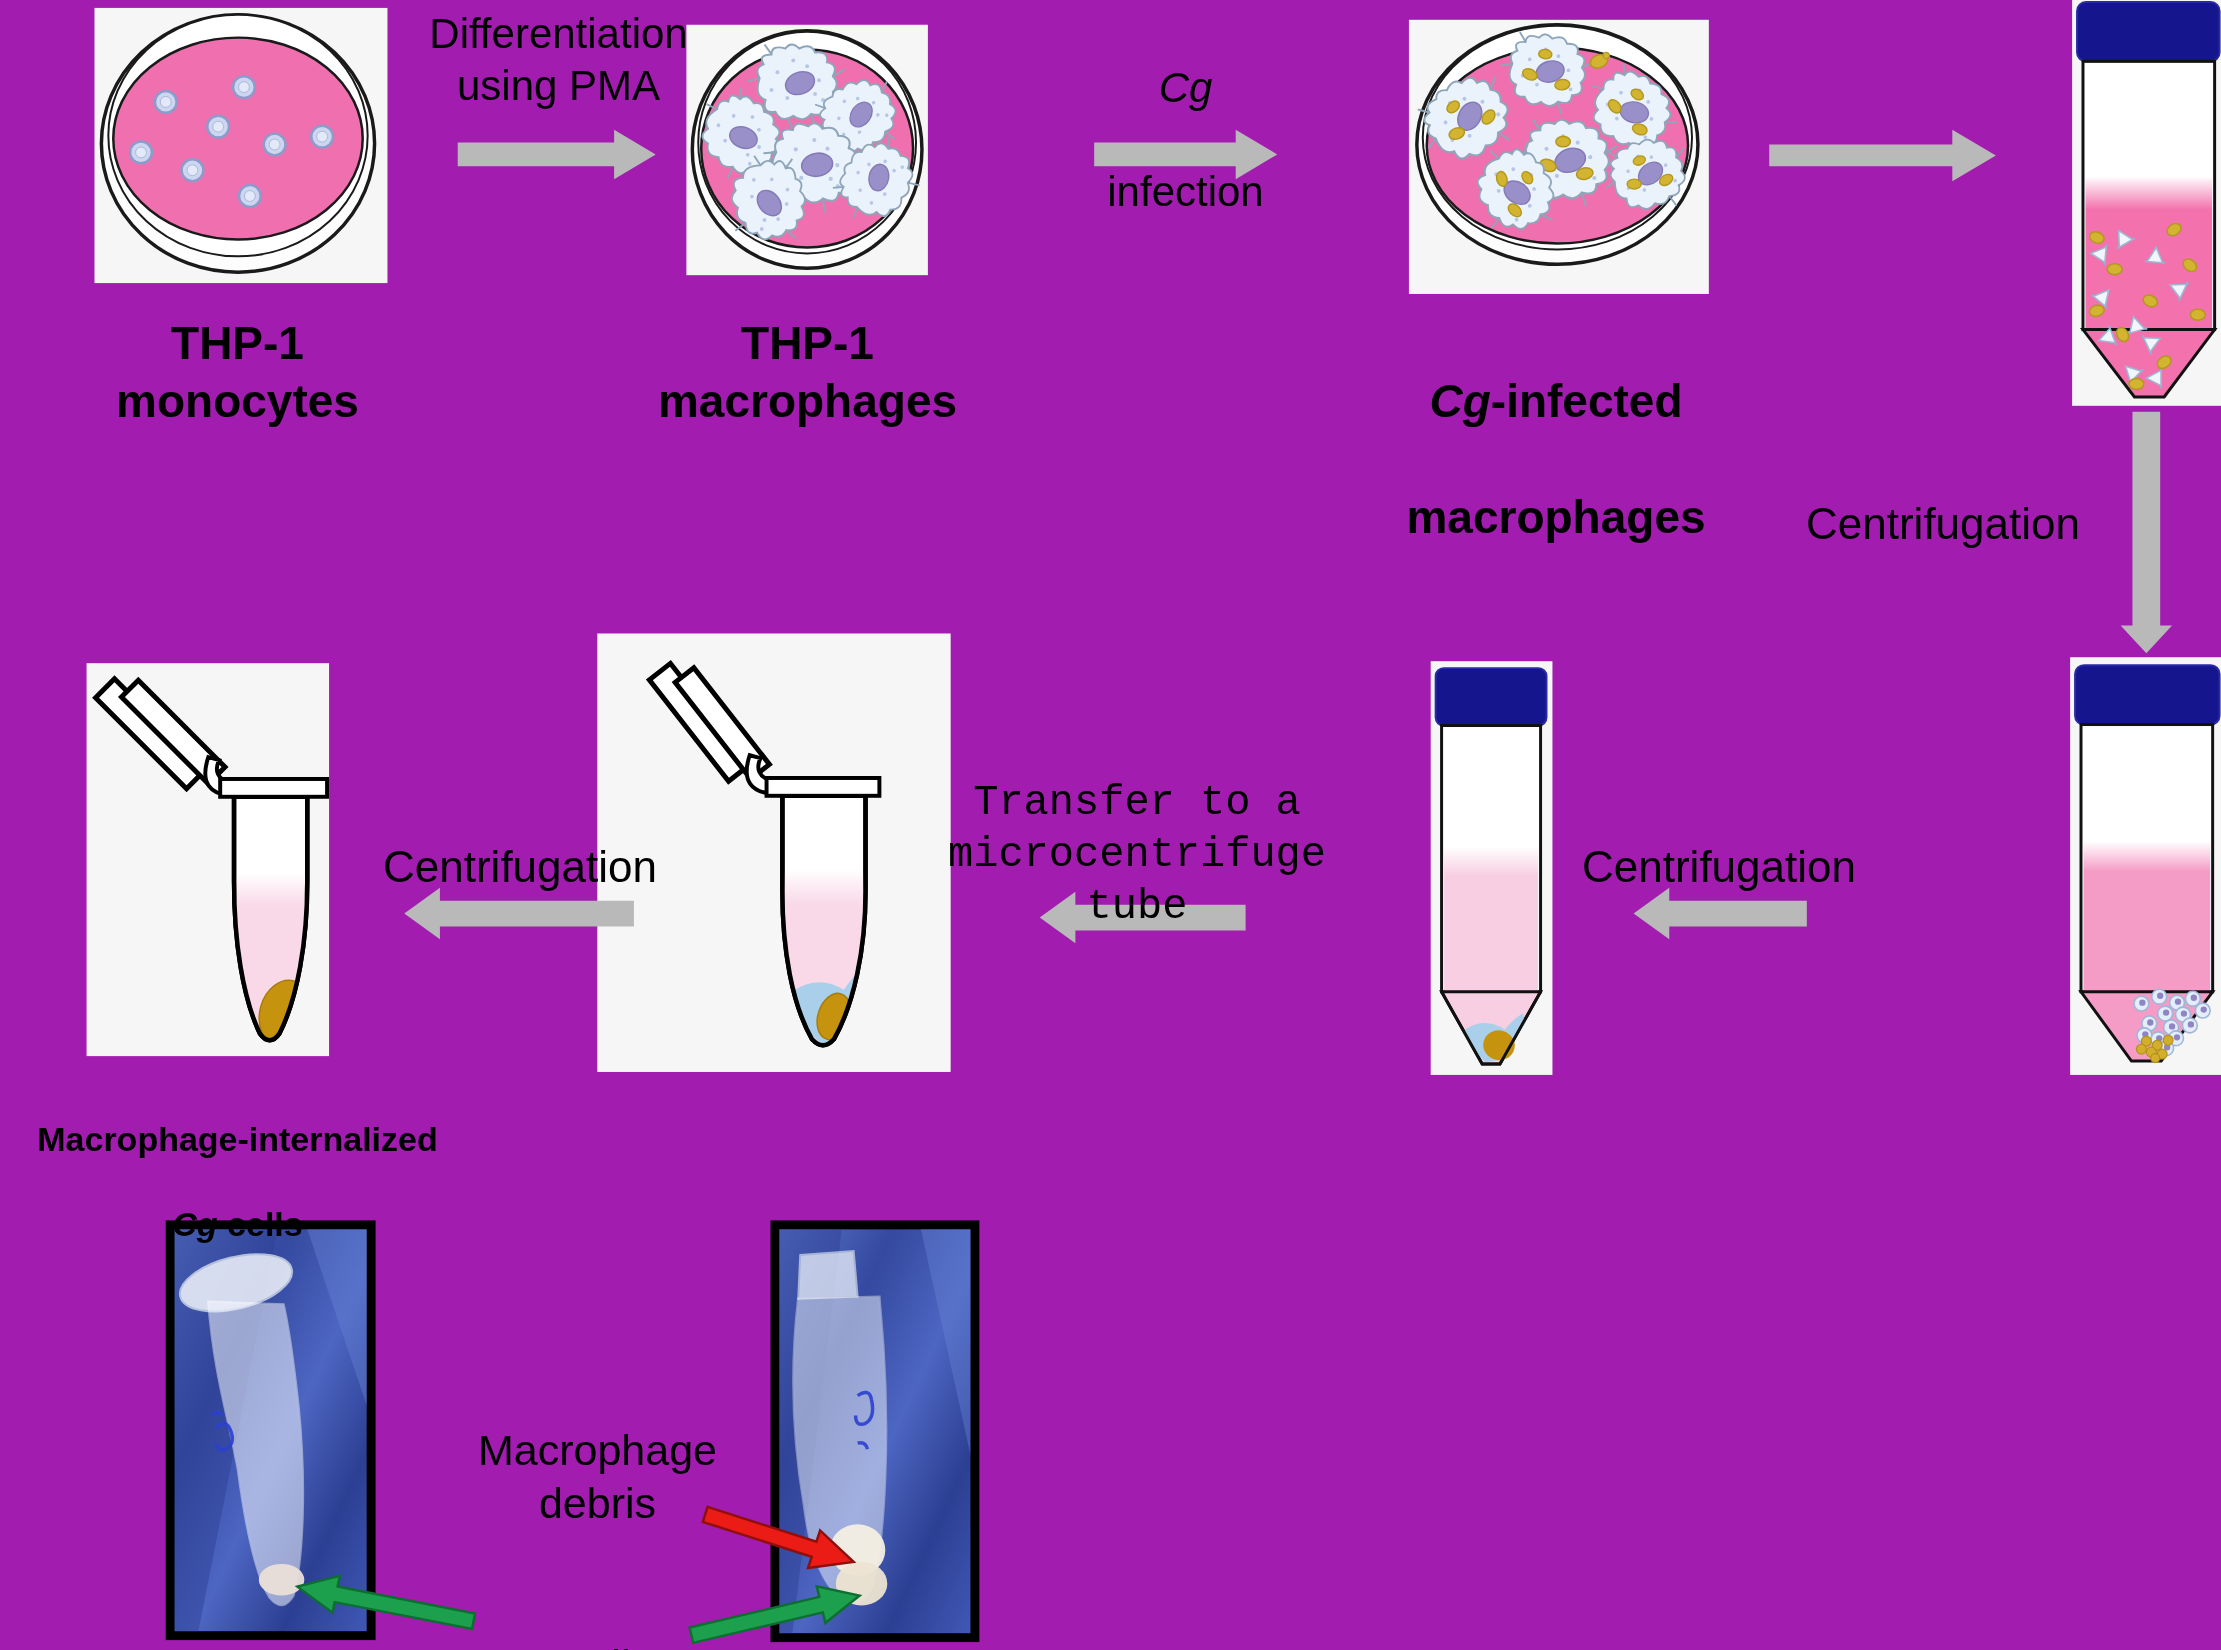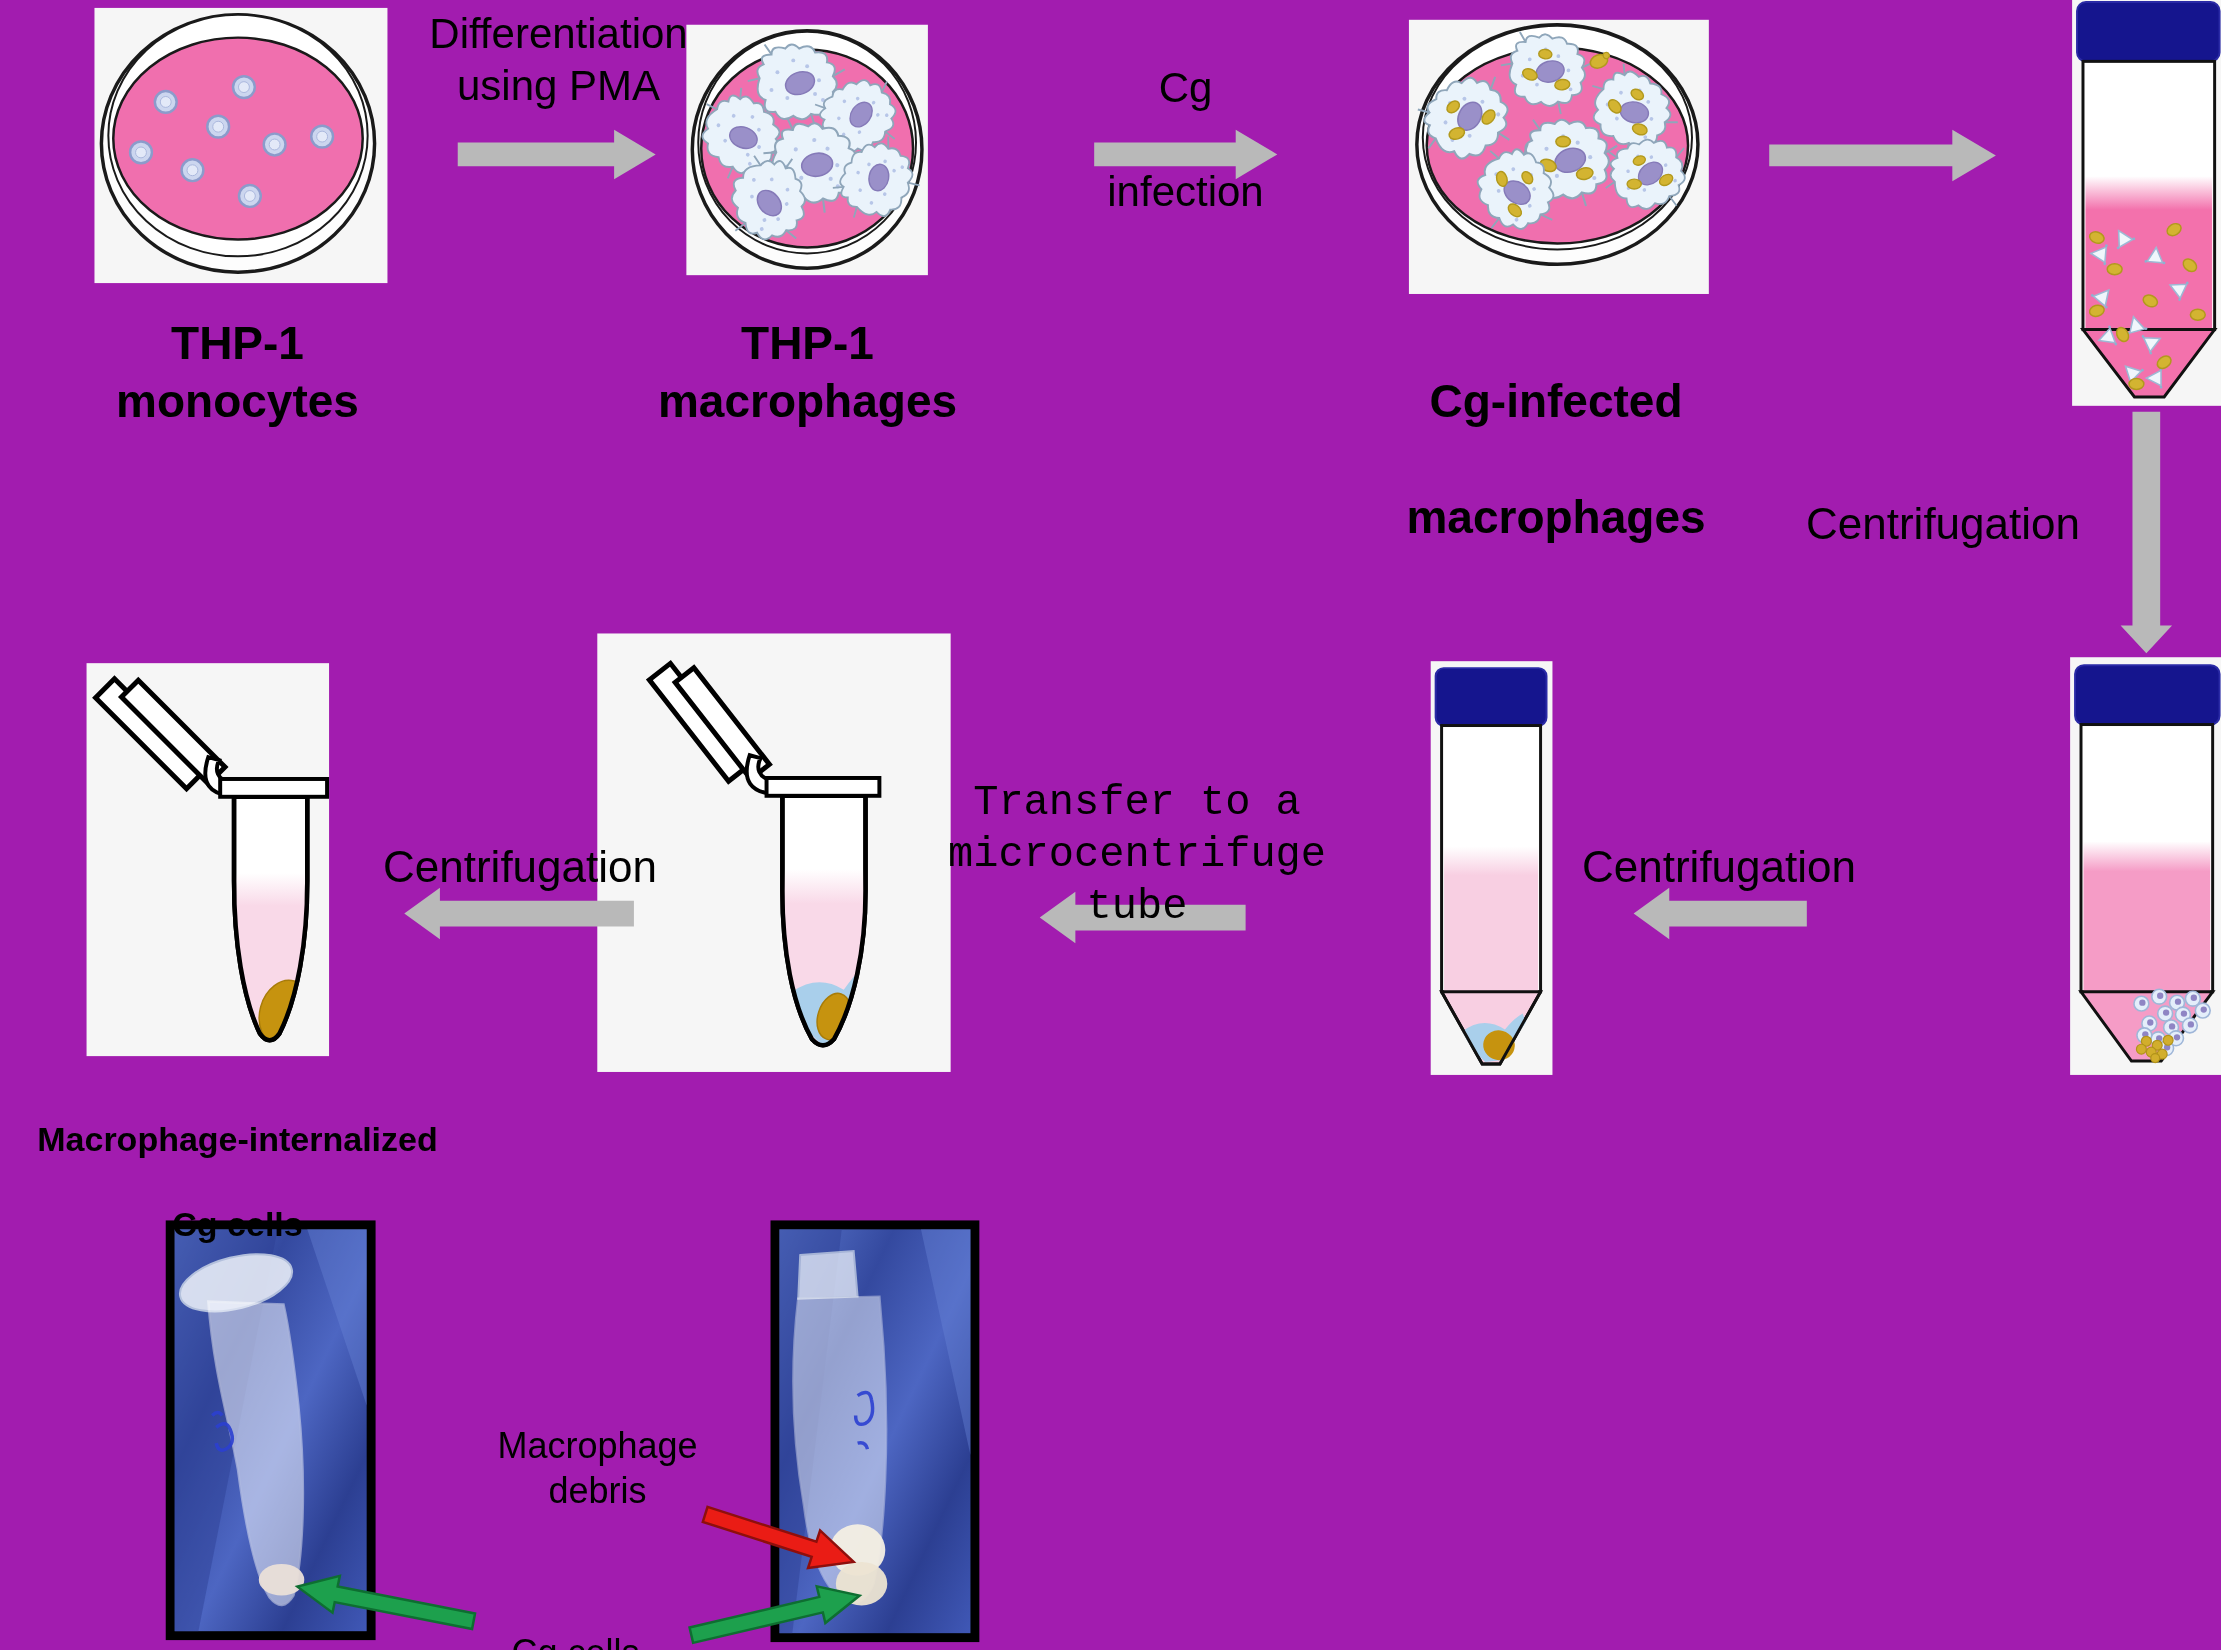--- a/index.html
+++ b/index.html
@@ -4,22 +4,22 @@
 <style>
   html,body{margin:0;padding:0;background:#fff;}
   #figure{position:relative;width:2222px;height:1650px;background:#a21caf;overflow:hidden;
           font-family:"Liberation Sans",sans-serif;}
   #gfx{position:absolute;left:0;top:0;}
   .plabel{position:absolute;font:400 42px/1.24 "Liberation Sans",sans-serif;color:#000;
           text-align:center;white-space:pre-line;}
   .blabel{position:absolute;font:700 46px/1.26 "Liberation Sans",sans-serif;color:#000;
           text-align:center;white-space:pre-line;}
   .final{font-size:34px;}
-  .anno{font-size:36px;}
-  .it{}
+  .anno{font-size:43px;}
+  .it{font-style:italic;}
 </style>
 </head>
 <body>
 
 <div id="figure">
 
 <svg id="gfx" width="2222" height="1650" viewBox="0 0 2244 1667">
   <defs>
     <linearGradient id="gp1" x1="0" y1="0" x2="0" y2="1">
       <stop offset="0" stop-color="#f371ac" stop-opacity="0"></stop>

